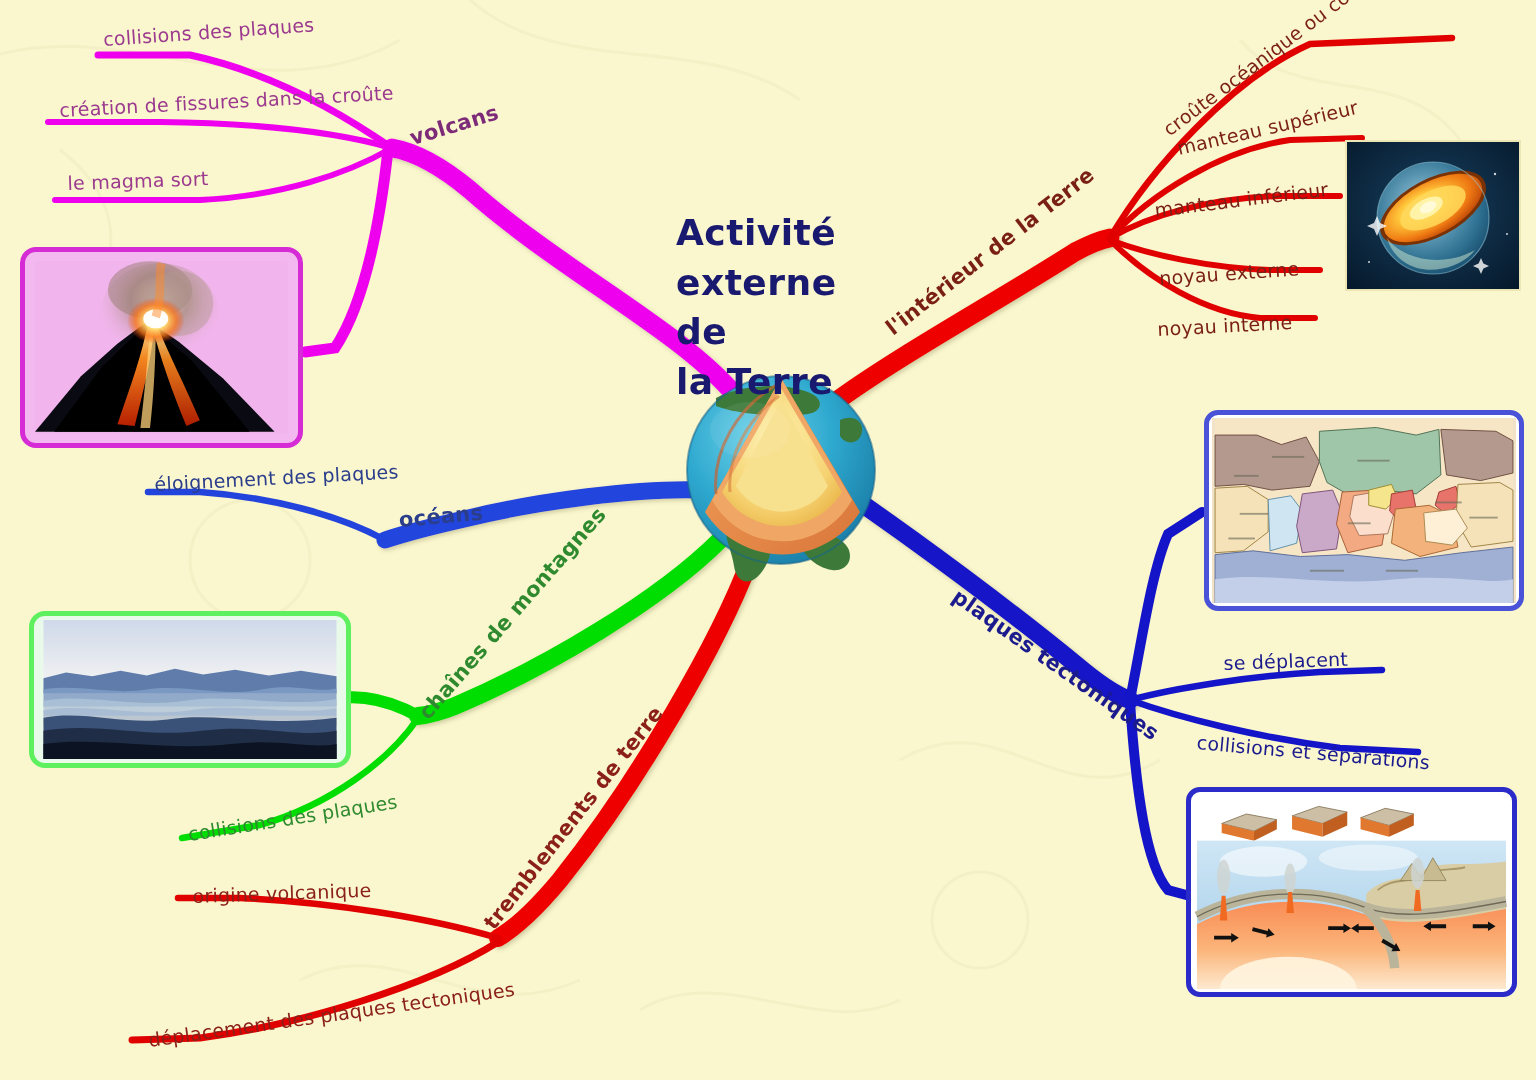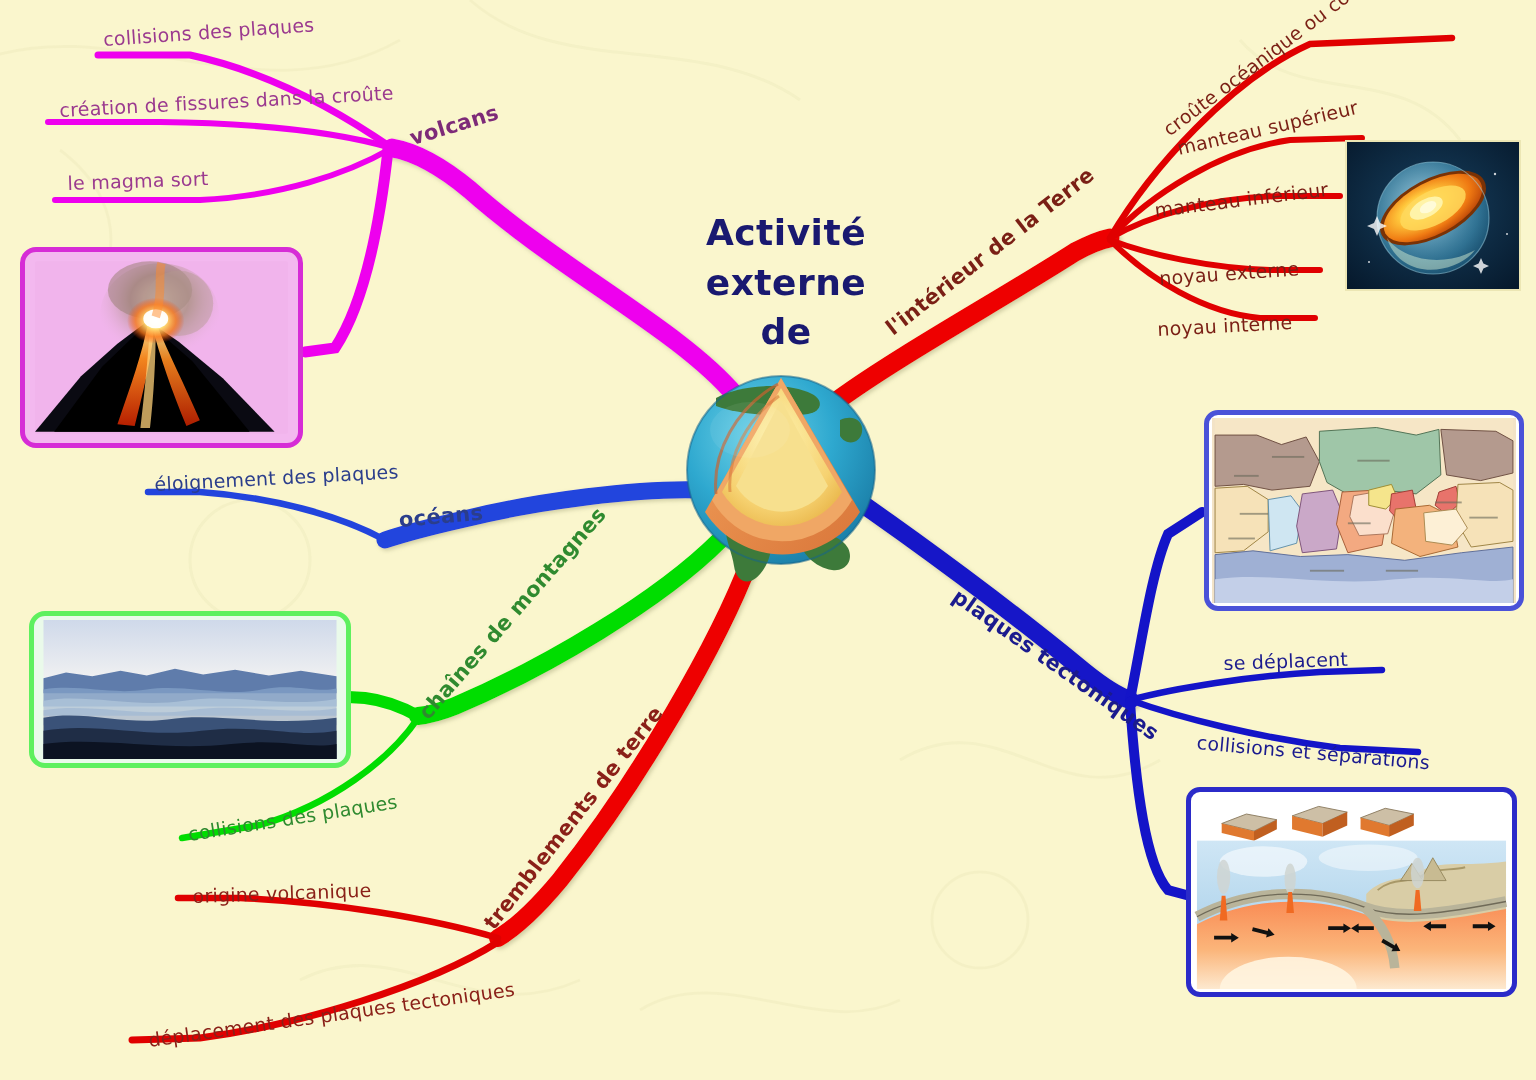--- a/index.html
+++ b/index.html
@@ -28,21 +28,20 @@
   .c-red{color:#7a1f15;}
   .c-red2{color:#8a2018;}
   .c-blue{color:#2b3e8c;}
   .c-navy{color:#1b1b8e;}
   .c-green{color:#2f8a2f;}
 
   #title{
     position:absolute;
     left:676px;top:208px;
     width:220px;
-    text-align:center;
     color:#191970;
     font-family:"DejaVu Sans", sans-serif;
     font-weight:bold;
     font-size:36px;
     line-height:1.38;
     letter-spacing:.5px;
   }
 
   
   .frame{position:absolute;box-sizing:border-box;overflow:hidden;}
@@ -209,20 +208,21 @@
       <path d="M 730 492 C 727 456, 748 418, 779 396" fill="none" stroke="#d97b3c" stroke-width="3" opacity=".6"></path>
 
       <circle cx="781" cy="470" r="94" fill="none" stroke="#15658a" stroke-width="2" opacity=".55"></circle>
       <ellipse cx="750" cy="430" rx="40" ry="28" fill="#ffffff" opacity="0.07"></ellipse>
     </g>
   </svg>
 
   <div id="title">
     <div>Activité</div>
     <div>externe de</div>
+    <div>la Terre</div>
   </div>
 
   <div class="lbl main-lbl c-magenta-main" style="left:414px;top:126px;transform:rotate(-17deg);">volcans</div>
 
   <div class="lbl sub-lbl c-magenta" style="left:104px;top:28px;transform:rotate(-4deg);">collisions des plaques</div>
 
   <div class="lbl sub-lbl c-magenta" style="left:60px;top:99px;transform:rotate(-3deg);">création de fissures dans la croûte</div>
 
   <div class="lbl sub-lbl c-magenta" style="left:68px;top:172px;transform:rotate(-2deg);">le magma sort</div>
 

